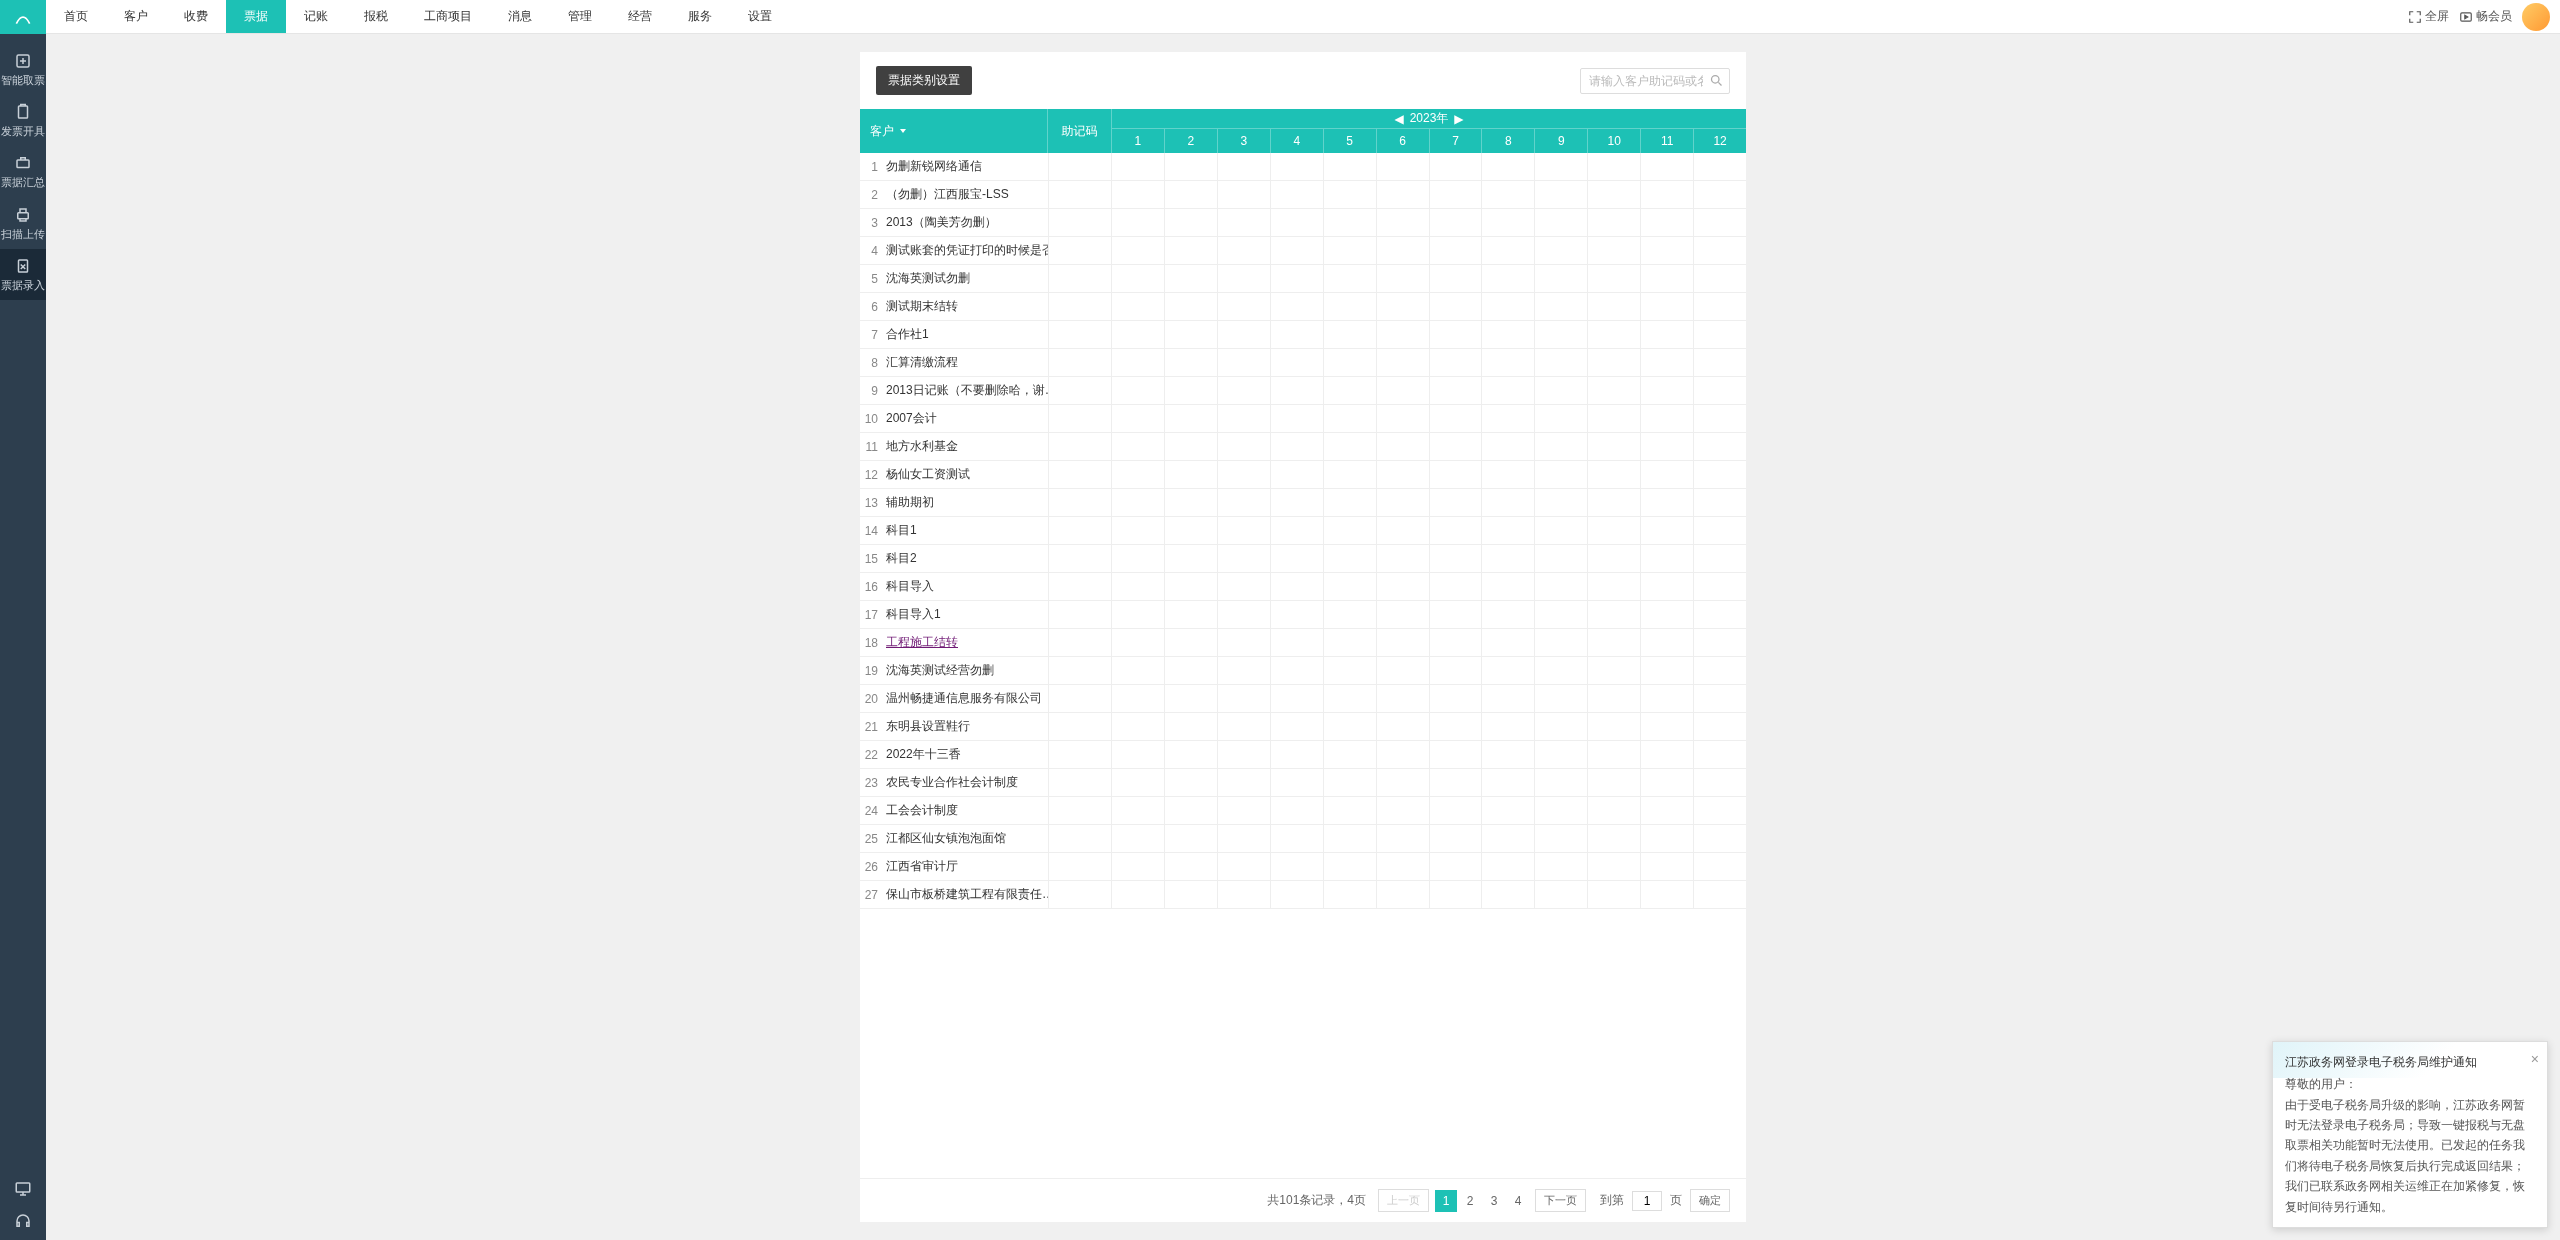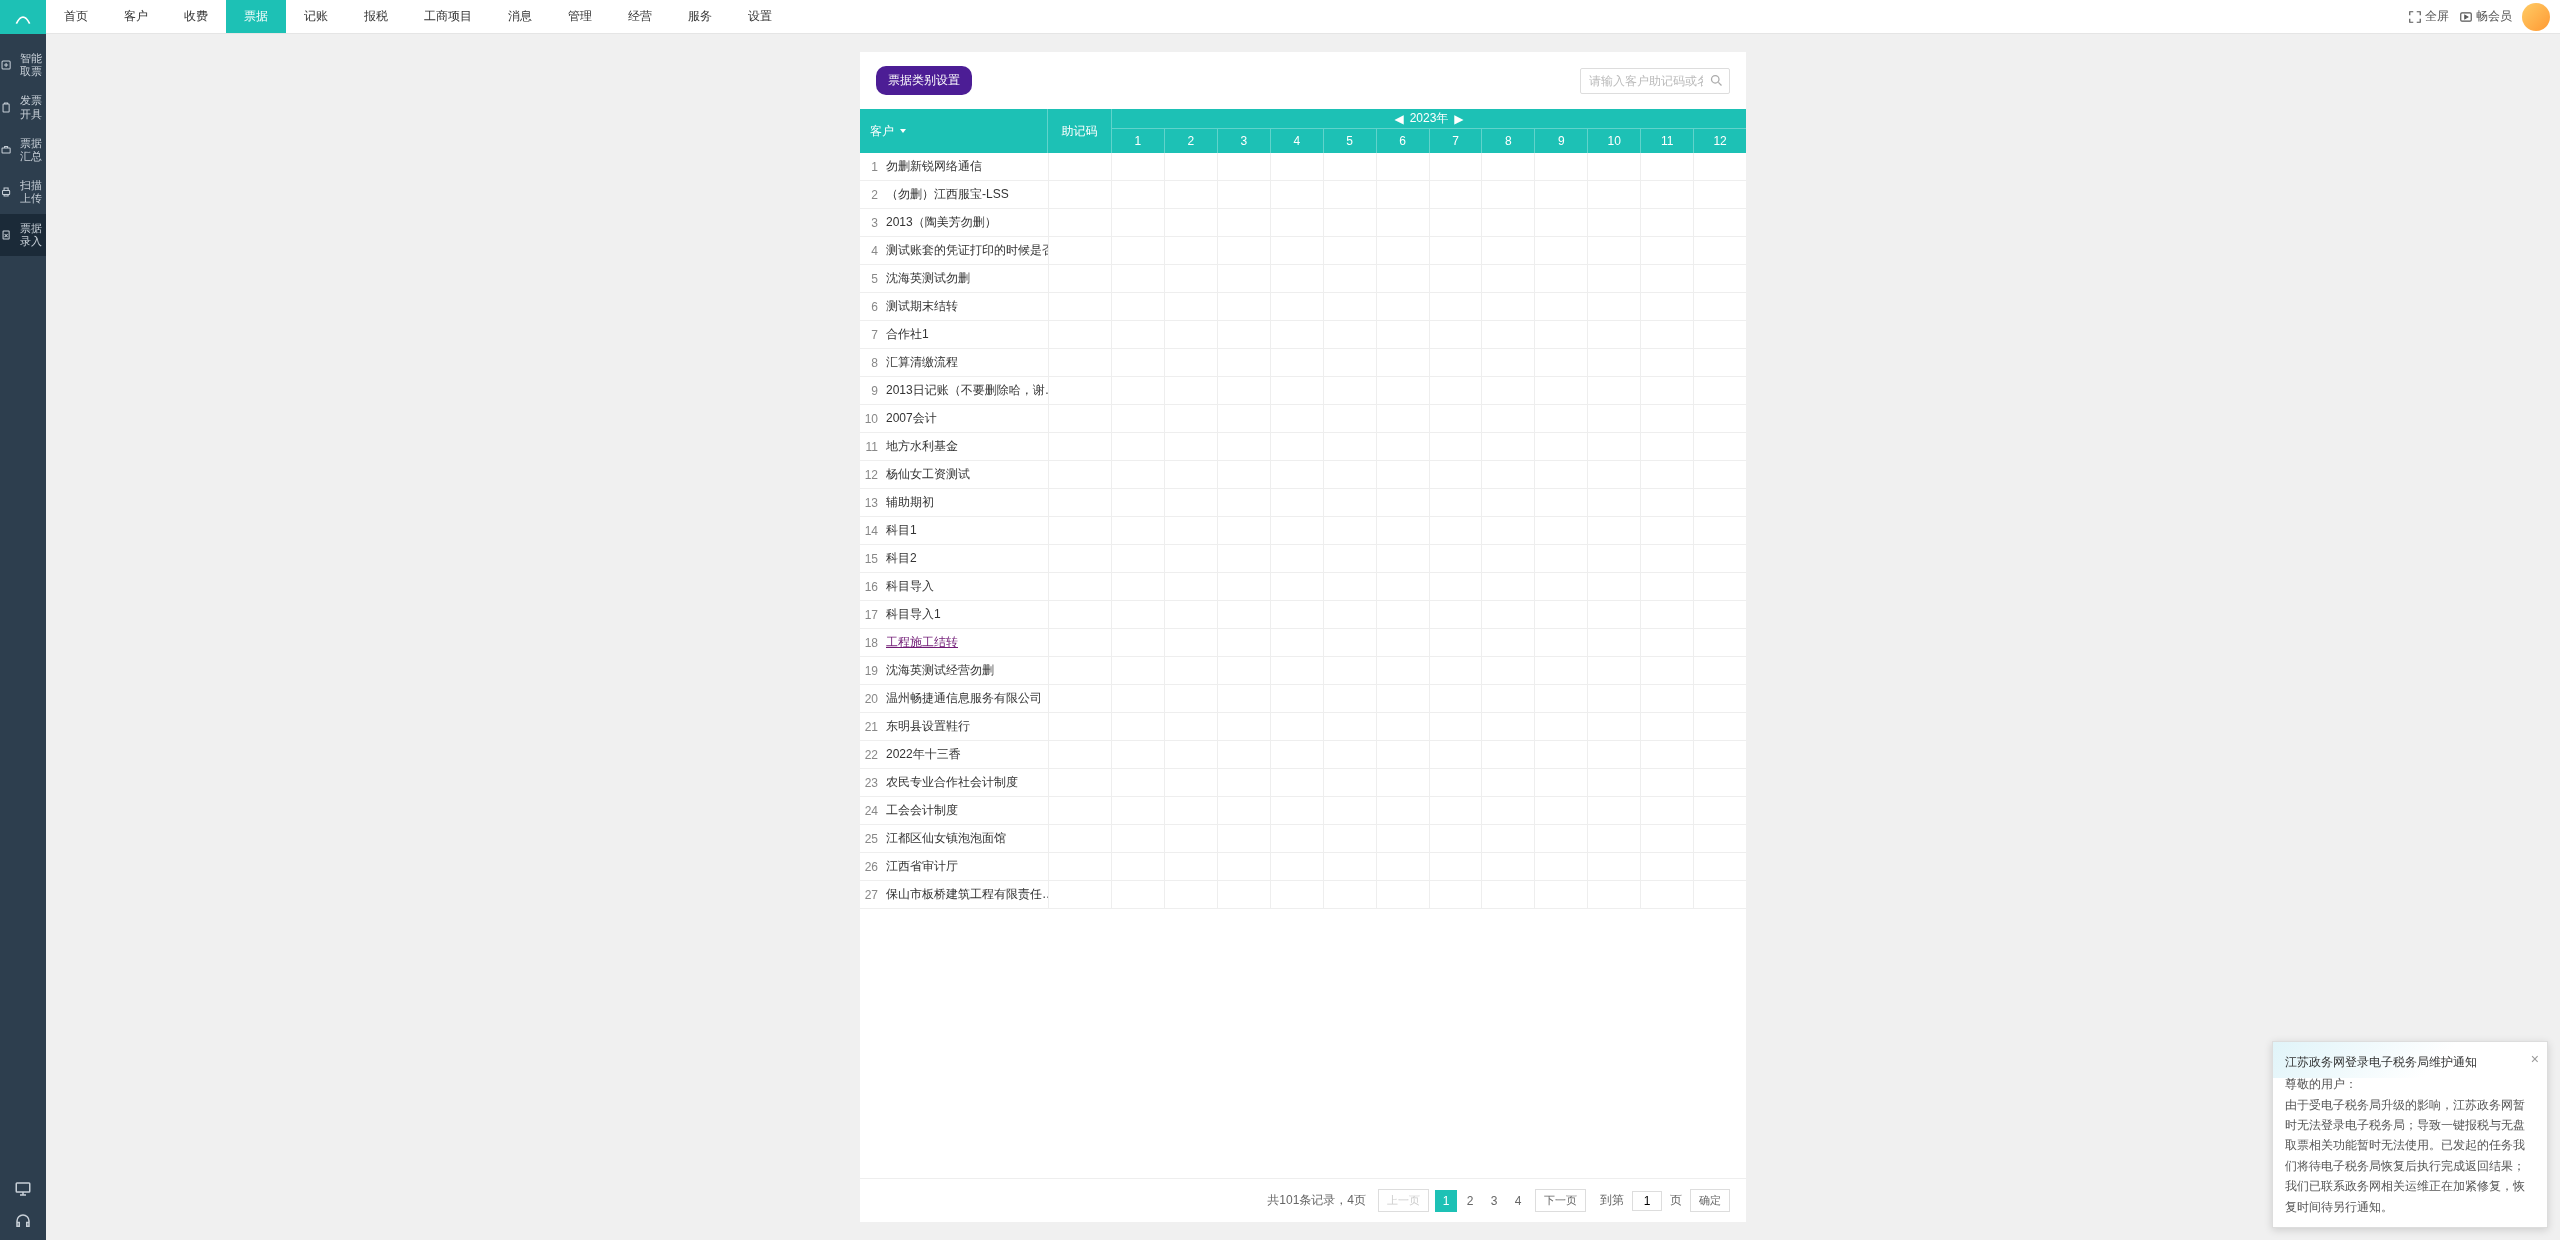--- a/index.html
+++ b/index.html
@@ -8,30 +8,30 @@
 .logo{width:46px;height:34px;background:#1dc1b5;display:flex;align-items:center;justify-content:center}
 .logo svg{width:20px;height:20px}
 .nav{display:flex;align-items:center;height:100%}
 .nav-item{padding:16px 18px;height:100%;display:flex;align-items:center;cursor:pointer;color:#333}
 .nav-item.active{background:#1dc1b5;color:#fff}
 .top-right{position:absolute;right:10px;display:flex;align-items:center;gap:10px}
 .tr-btn{display:flex;align-items:center;gap:3px;cursor:pointer;color:#555}
 .tr-icon{width:14px;height:14px;display:inline-block}
 .avatar{width:28px;height:28px;border-radius:50%;background:linear-gradient(135deg,#ffcc66,#ff9933)}
 .leftbar{position:absolute;left:0;top:34px;bottom:0;width:46px;background:#2d3e4e;display:flex;flex-direction:column;align-items:center;padding-top:10px}
-.lb-item{width:46px;padding:8px 0;display:flex;align-items:center;gap:4px;cursor:pointer;color:#c8d0d8}
+.lb-item{width:46px;padding:8px 0;display:flex;flex-direction:column;align-items:center;gap:4px;cursor:pointer;color:#c8d0d8}
 .lb-item.active{background:#1b2a38}
 .lb-icon{width:18px;height:18px}
 .lb-label{font-size:11px;text-align:center;line-height:1.2}
 .lb-bottom{margin-top:auto;margin-bottom:10px;display:flex;flex-direction:column;gap:14px;align-items:center}
 .lb-bottom-icon{width:18px;height:18px;cursor:pointer;color:#c8d0d8}
 .main{position:absolute;left:46px;right:0;top:34px;bottom:0;display:flex;justify-content:center;padding:18px 0}
 .panel{width:886px;background:#fff;display:flex;flex-direction:column}
 .panel-top{padding:14px 16px;display:flex;align-items:center;justify-content:space-between}
-.btn-orange{background:#4c1d95;color:#fff;border:none;padding:6px 12px;border-radius:10px;cursor:pointer;font-size:12px}
+.btn-orange{background:#404040;color:#fff;border:none;padding:6px 12px;border-radius:2px;cursor:pointer;font-size:12px}
 .search-wrap{position:relative}
 .search-input{width:150px;height:26px;border:1px solid #ddd;border-radius:2px;padding:0 26px 0 8px;font-size:12px;color:#333}
 .search-input::placeholder{color:#bbb}
 .search-ico{position:absolute;right:6px;top:5px;width:15px;height:15px;color:#aaa}
 .thead{display:flex;background:#1dc1b5;color:#fff}
 .th-customer{width:188px;display:flex;align-items:center;padding-left:10px;border-right:1px solid rgba(255,255,255,.3)}
 .th-code{width:64px;display:flex;align-items:center;justify-content:center;border-right:1px solid rgba(255,255,255,.3)}
 .th-year-wrap{flex:1;display:flex;flex-direction:column}
 .th-year{height:20px;display:flex;align-items:center;justify-content:center;gap:6px;border-bottom:1px solid rgba(255,255,255,.3)}
 .th-year .arrow{cursor:pointer}

